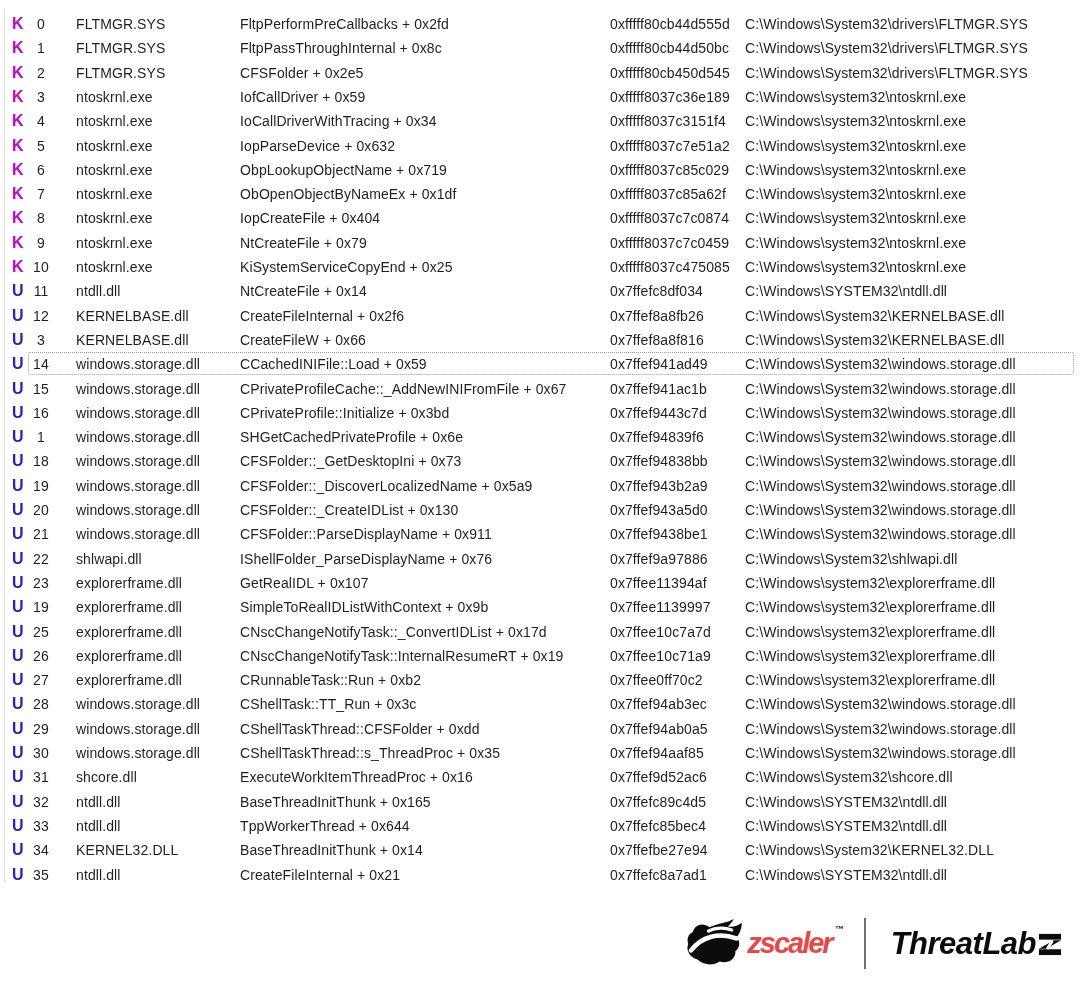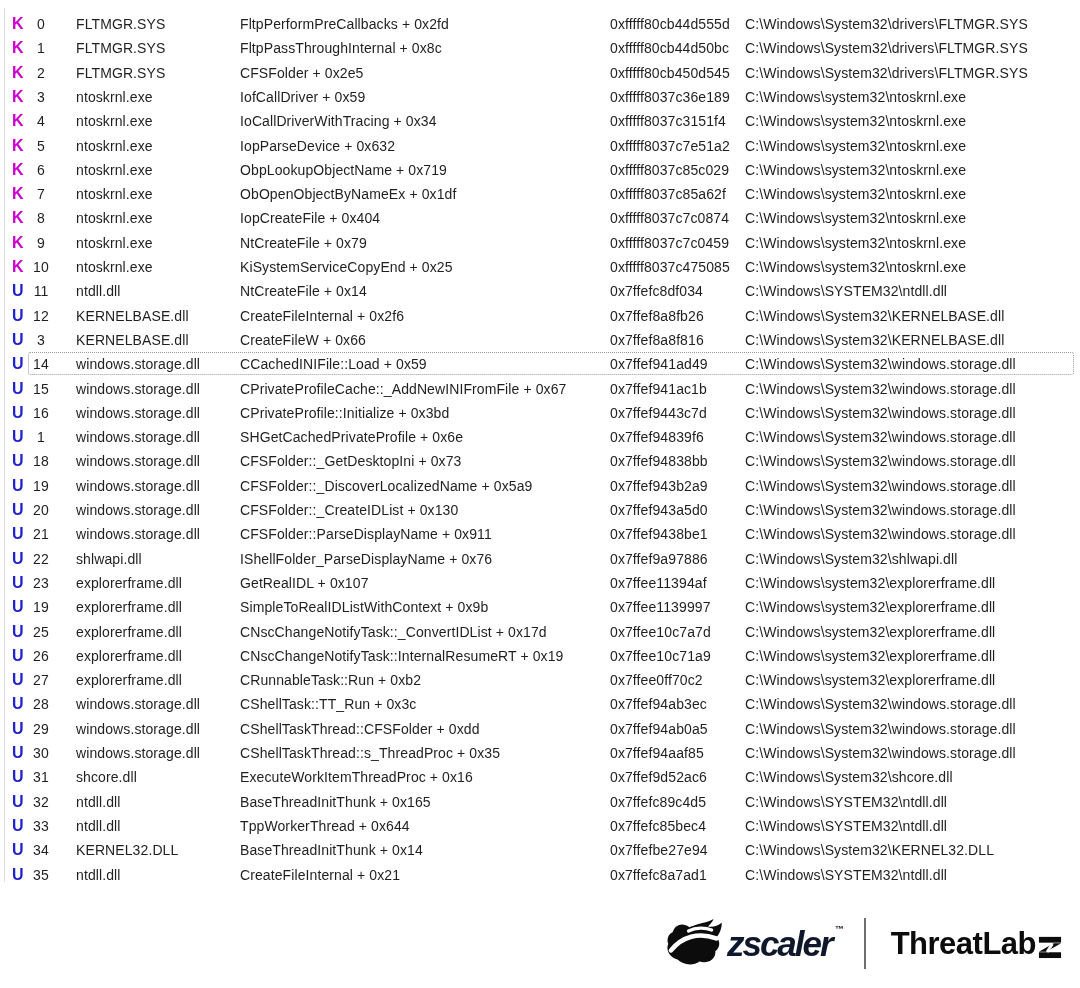--- a/index.html
+++ b/index.html
@@ -17,27 +17,27 @@
   .module{left:76px;}
   .location{left:240px;}
   .address{left:610px;}
   .path{left:745px;text-align:right;}
   .row.focused::after{content:"";position:absolute;left:28px;right:6px;top:0;bottom:1px;
         border:1px dotted #9a9a9a;border-radius:2px;pointer-events:none;}
 
   
   .footer{position:absolute;top:910px;right:18px;height:66px;display:flex;align-items:center;}
   .cloud-icon{width:56px;height:48px;flex:0 0 auto;margin-right:4px;}
-  .zs-word{font-style:italic;font-weight:bold;font-size:35px;letter-spacing:-2px;
-        color:#0f172a;line-height:1;}
+  .zs-word{font-style:italic;font-weight:bold;font-size:29px;letter-spacing:-2px;
+        color:#ef4444;line-height:1;}
   .tm{font-size:9px;font-weight:bold;color:#0c0c0c;align-self:flex-start;margin:14px 0 0 3px;}
   .brand-divider{width:2px;height:51px;background:#6f6f6f;margin:0 25px 0 20px;}
   .tl-word{font-weight:bold;font-size:31px;letter-spacing:-0.5px;color:#0c0c0c;line-height:1;}
   .tl-z{width:24px;height:25px;margin-left:2px;margin-bottom:0px;}
-  .tl-wrap{display:flex;align-items:flex-end;}
+  .tl-wrap{display:flex;align-items:center;font-style:italic;}
 </style>
 </head>
 <body>
 
 <div class="list">
   <div class="list-edge"></div>
 <div class="row" style="top: 12px;">
     <span class="cell mode" style="color: rgb(204, 0, 204);">K</span>
     <span class="cell frame">0</span>
     <span class="cell module">FLTMGR.SYS</span>

